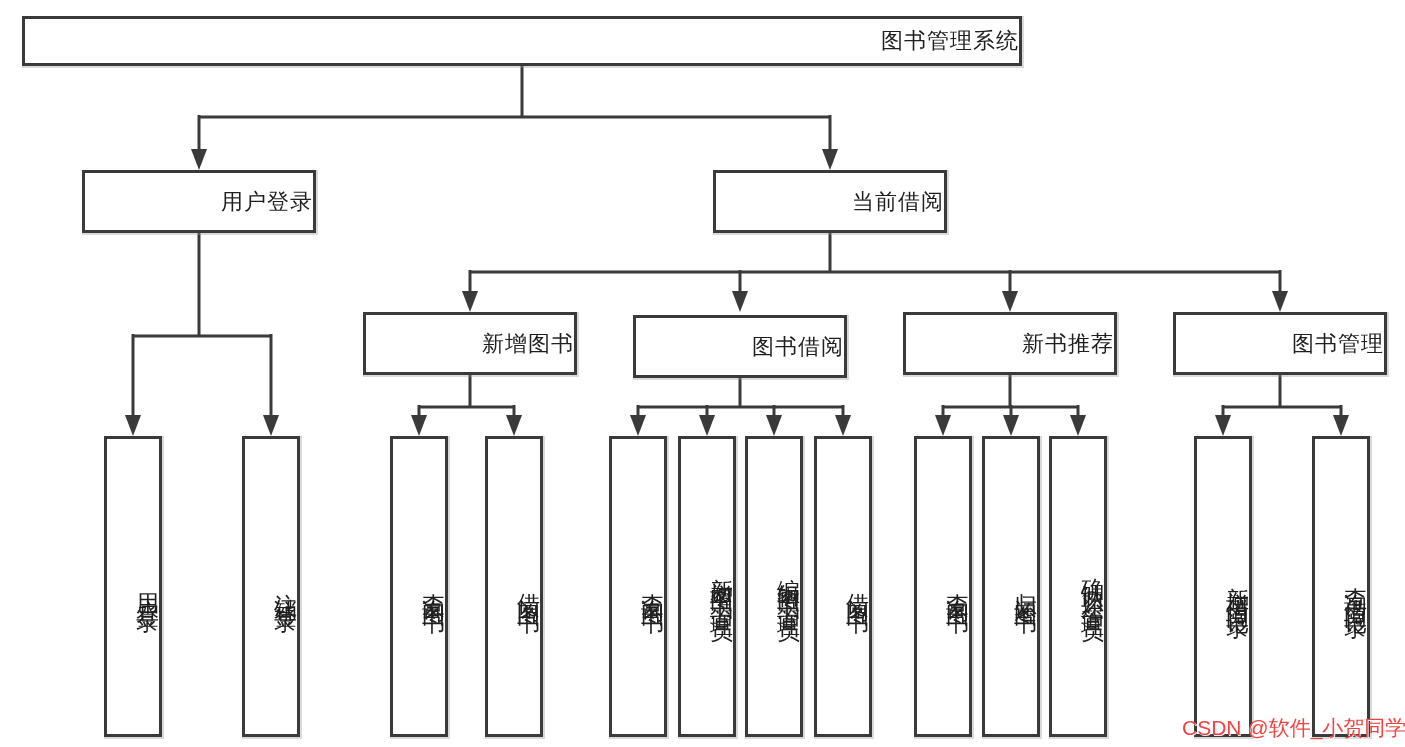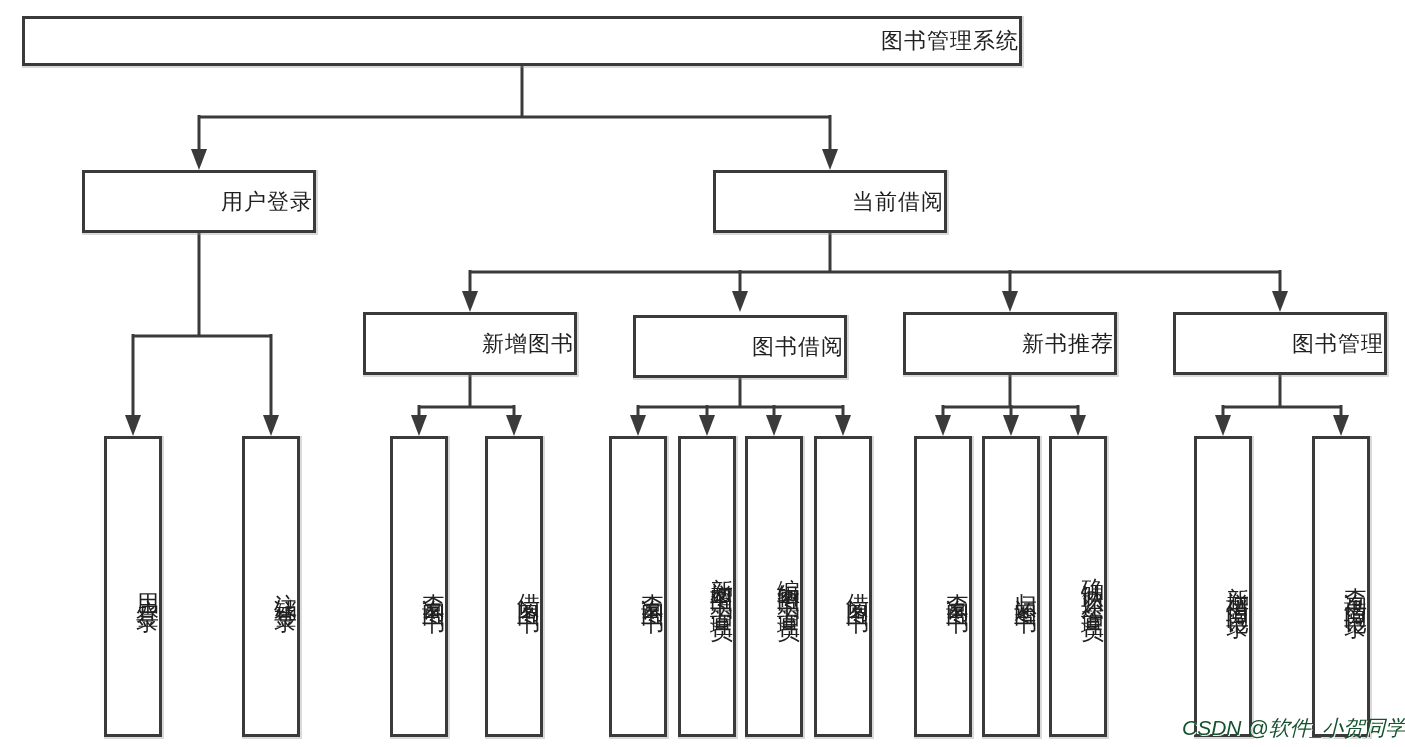--- a/index.html
+++ b/index.html
@@ -33,25 +33,24 @@
     text-orientation:upright;
     font-size:23px;
     letter-spacing:6px;
     line-height:1;
     color:#1f1f1f;
   }
   #watermark{
     position:absolute;
     left:1182px;top:714px;
     font-size:21px;
-    color:#14532d;
+    color:#ef4444;
     text-shadow:1px 1px 0 rgba(255,255,255,0.9);
     white-space:nowrap;
     z-index:5;
-    font-style:italic;
   }
 </style>
 </head>
 <body>
 
 <div id="stage">
 
   <svg id="wires" width="1405" height="747" viewBox="0 0 1405 747">
     <g stroke="#3a3a3a" stroke-width="3" fill="none">
 

